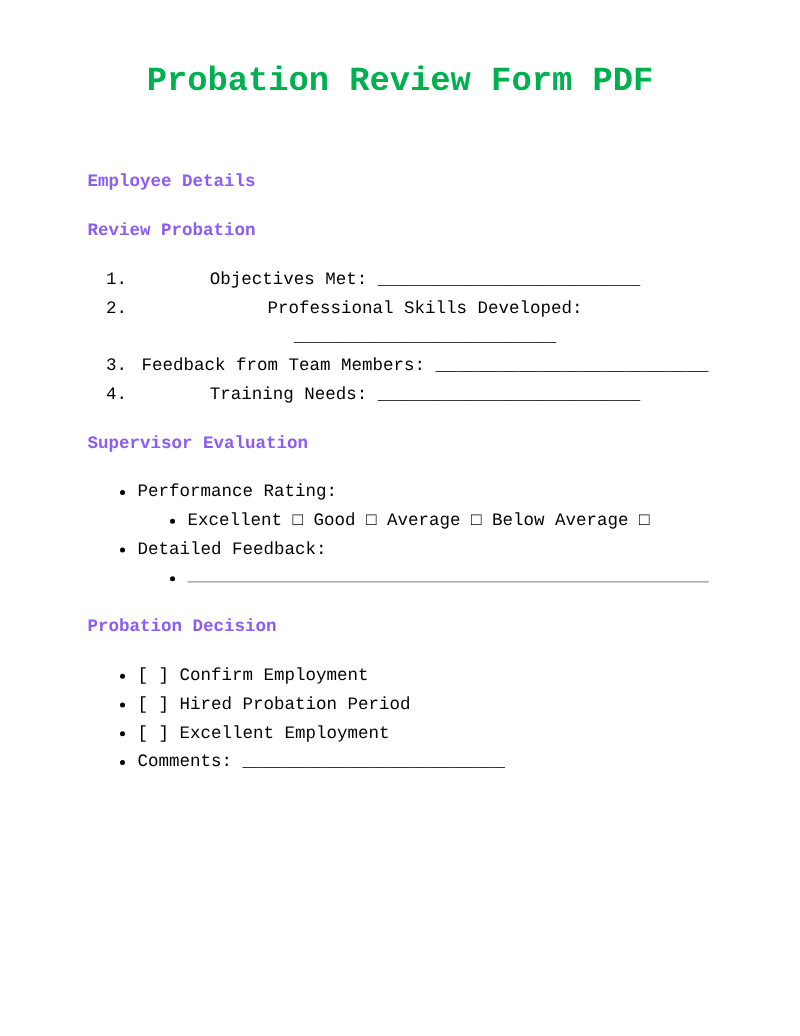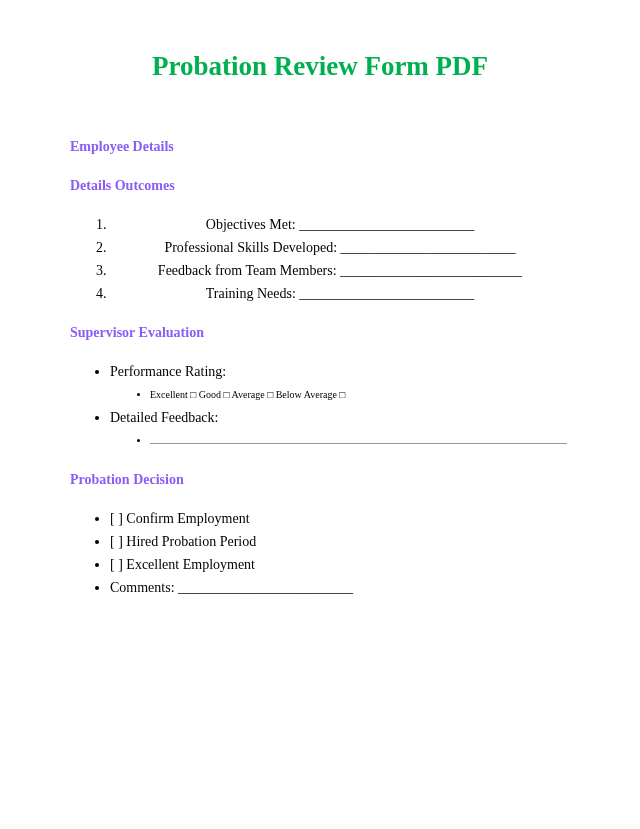--- a/index.html
+++ b/index.html
@@ -3,21 +3,21 @@
 <meta charset="utf-8">
 <style>
   * { margin: 0; padding: 0; box-sizing: border-box; }
   html, body { background: #ffffff; }
   .page {
     position: relative;
     width: 640px;
     height: 662px;
     margin: 0 auto;
     background: #ffffff;
-    font-family: Liberation Serif, serif;
+    font-family: Liberation Mono, monospace;
     color: #000000;
     overflow: hidden;
   }
   .doc-title {
     padding-top: 50px;
     line-height: 32px;
     text-align: center;
     font-size: 27px;
     font-weight: 700;
     color: #00B050;
@@ -38,21 +38,21 @@
     font-size: 14px;
   }
   .form-list li { line-height: 23px; }
   ul.form-list { list-style: disc; }
   ol.form-list { list-style: decimal; text-align: center; }
   .sub-list {
     margin-top: 0;
     padding-left: 40px;
     list-style: disc;
   }
-  .sub-list li { line-height: 23px; font-size: 10px; }
+  .sub-list li { line-height: 23px; font-size: 14px; }
   .blank-line {
     display: inline-block;
     width: 417px;
     height: 14px;
     border-bottom: 1.5px solid #999999;
     vertical-align: baseline;
   }
   .footer {
     margin: 58px 70px 0 70px;
     text-align: right;
@@ -71,21 +71,21 @@
 <body>
 
 <div class="page">
 
   <h1 class="doc-title">Probation Review Form PDF</h1>
 
   <div class="content">
 
     <h2 class="section-heading">Employee Details</h2>
 
-    <h2 class="section-heading">Details Outcomes</h2>
+    <h2 class="section-heading">Review Probation</h2>
     <ol class="form-list">
       <li>Objectives Met: _________________________</li>
       <li>Professional Skills Developed: _________________________</li>
       <li>Feedback from Team Members: __________________________</li>
       <li>Training Needs: _________________________</li>
     </ol>
 
     <h2 class="section-heading">Supervisor Evaluation</h2>
     <ul class="form-list">
       <li>

